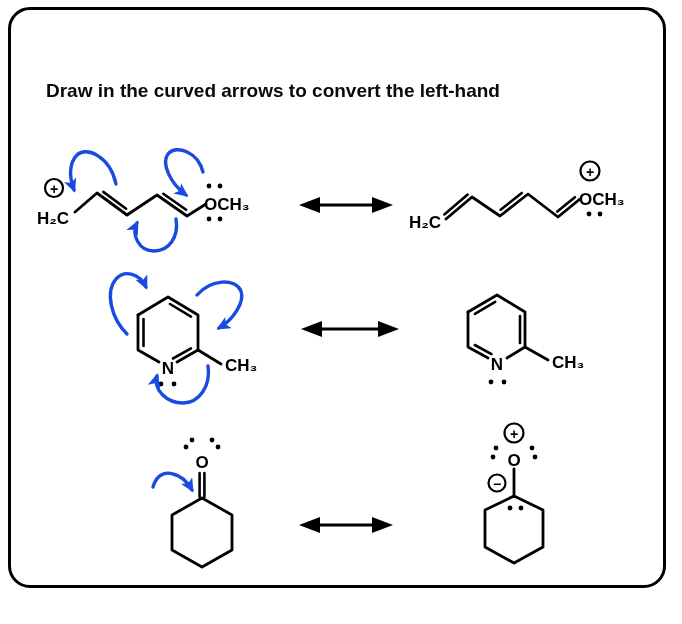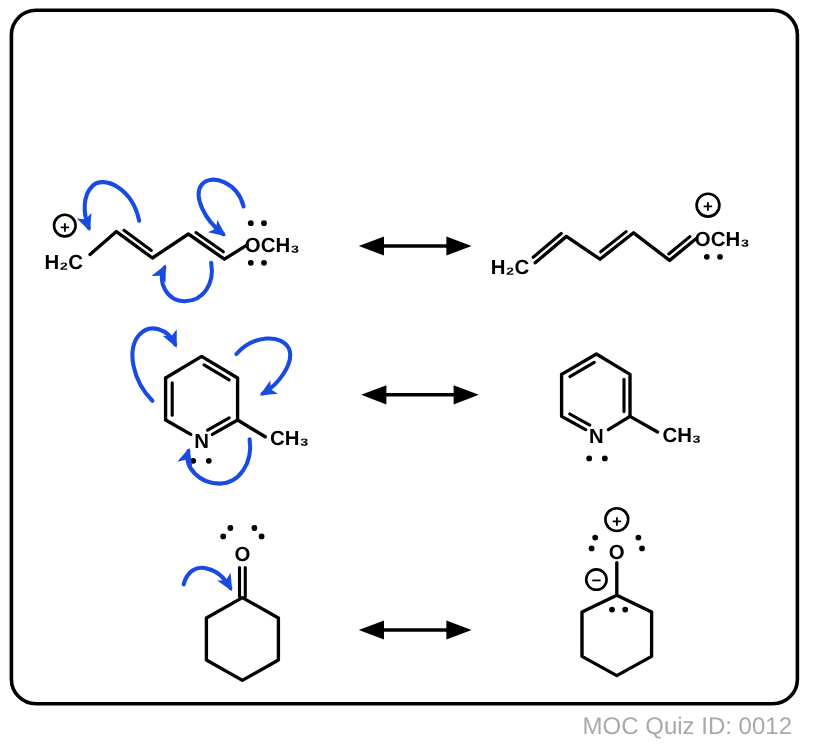--- a/index.html
+++ b/index.html
@@ -32,20 +32,21 @@
   .atom{font-size:17px;}
   .chargetxt{font-size:14px;}
 </style>
 </head>
 <body>
 
 <div class="canvas">
   <div class="card-border"></div>
 
   <div class="title">
+    <div>Draw in the curved arrows to convert the left-hand</div>
   </div>
 
   <svg width="0" height="0" class="abs" aria-hidden="true">
     <defs>
       <marker id="bluehead" markerUnits="userSpaceOnUse" markerWidth="15" markerHeight="13" refX="11" refY="6.5" orient="auto">
         <path d="M0,0 L14,6.5 L0,13 L3.5,6.5 z" fill="#1a4be0"></path>
       </marker>
     </defs>
   </svg>
 
@@ -172,14 +173,13 @@
         <circle class="dot" cx="95" cy="44" r="2.4"></circle>
     </g>
     <circle class="charge" cx="57" cy="70" r="8.5"></circle>
     <text class="chargetxt" x="57" y="70.5" text-anchor="middle" dominant-baseline="central">−</text>
     <g>
       <circle class="dot" cx="70" cy="95" r="2.4"></circle>
         <circle class="dot" cx="81" cy="95" r="2.4"></circle>
     </g>
   </svg>
 
-  <div class="footer">MOC Quiz ID: 0012</div>
 </div>
 
 </body></html>

